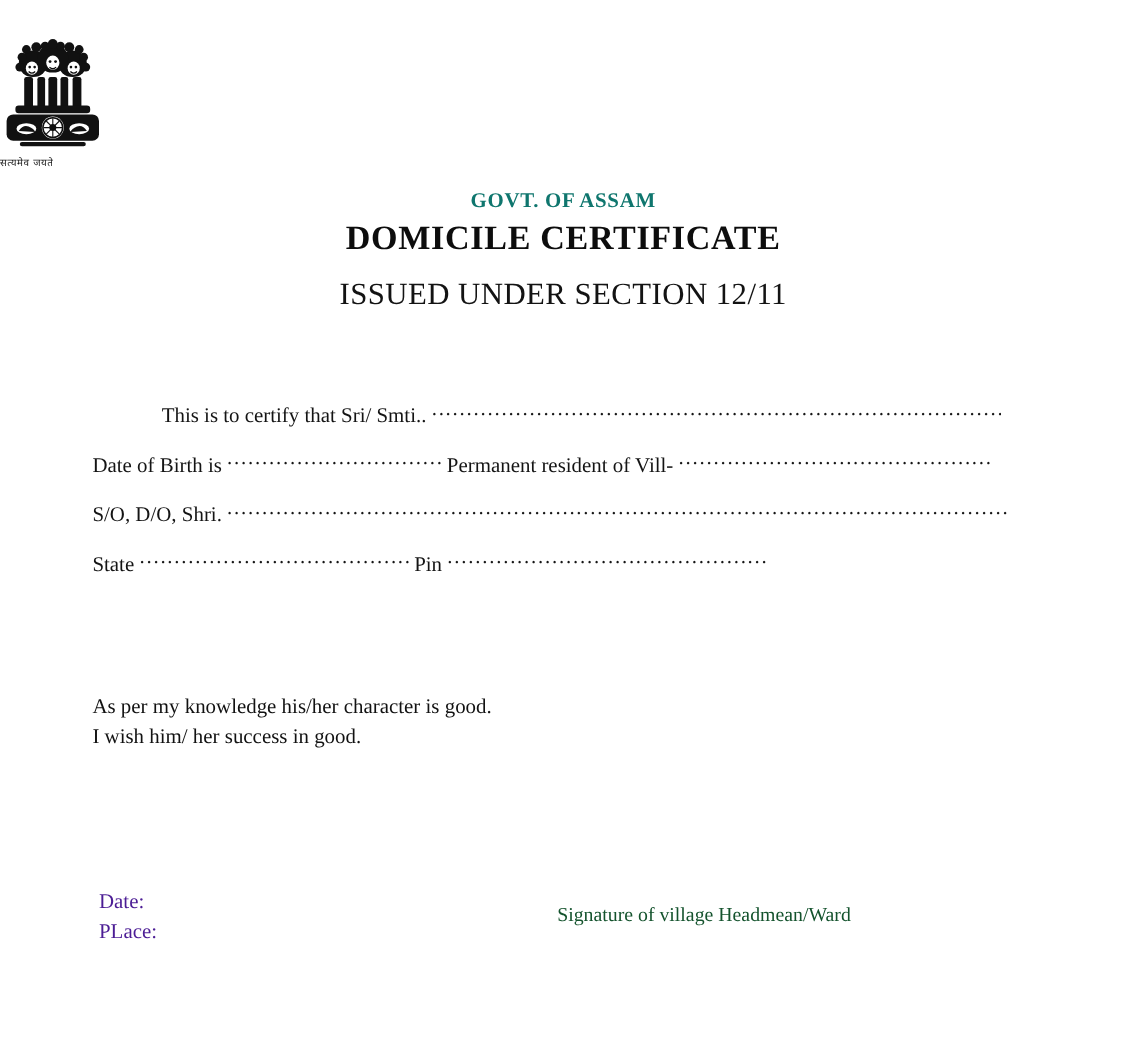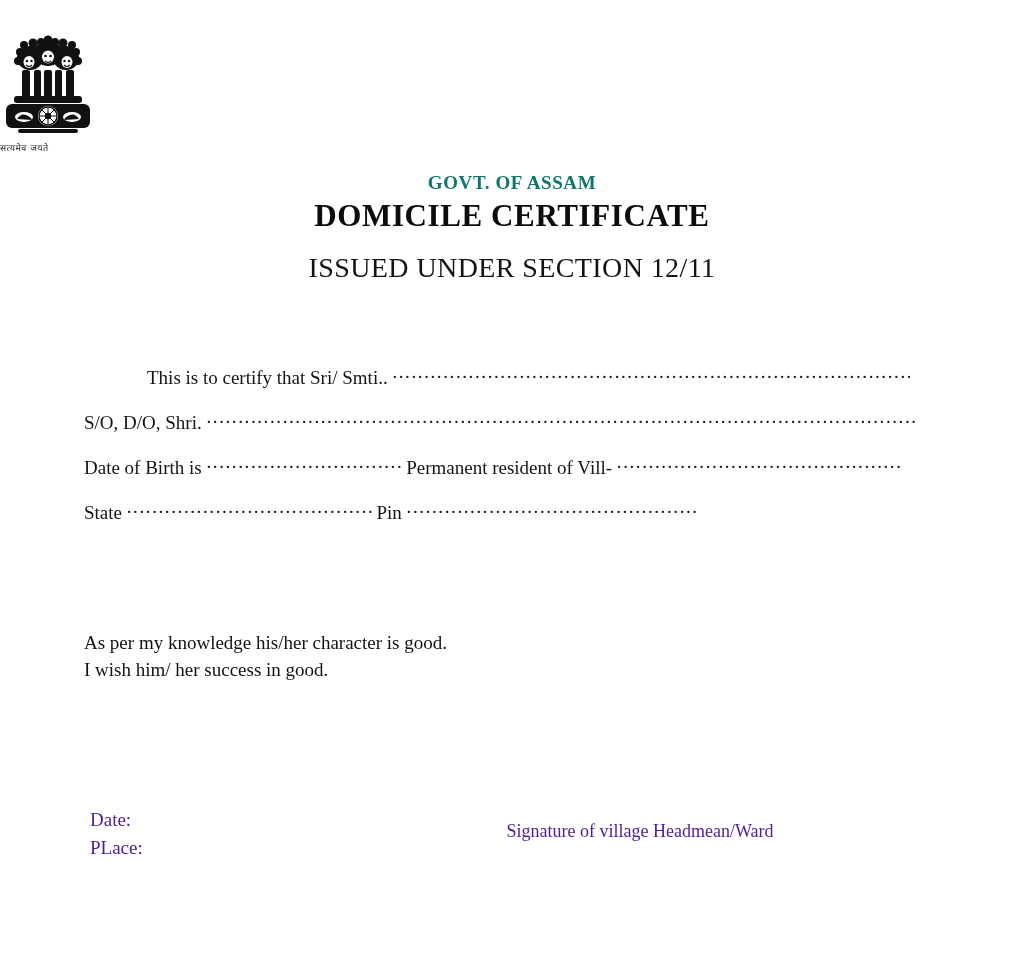--- a/index.html
+++ b/index.html
@@ -162,21 +162,21 @@
   .footer-left div { white-space: nowrap; }
 
   .footer-sign {
     position: absolute;
     left: 440px;
     width: 400px;
     top: 818px;
     text-align: center;
     font-size: 18px;
     line-height: 26px;
-    color: #4c1d95;
+    color: #14532d;
   }
   .footer-sign div { white-space: nowrap; }
 </style>
 </head>
 <body>
 
 <div class="page">
 
   <div class="emblem-block">
     <span class="emblem">
@@ -249,29 +249,29 @@
   <div class="title-sub">ISSUED UNDER SECTION 12/11</div>
 
   <div class="form-body">
 
     <div class="form-line indent-line">
       <span class="lbl">This is to certify that Sri/ Smti..</span>
       <span class="dots d1" title=""></span>
     </div>
 
     <div class="form-line">
-      <span class="lbl">S/O, D/O, Shri.</span>
-      <span class="dots d2" title=""></span>
-    </div>
-
-    <div class="form-line">
       <span class="lbl">Date of Birth is</span>
       <span class="dots d3a" title=""></span>
       <span class="gapword">Permanent resident of Vill-</span>
       <span class="dots d3b" title=""></span>
+    </div>
+
+    <div class="form-line">
+      <span class="lbl">S/O, D/O, Shri.</span>
+      <span class="dots d2" title=""></span>
     </div>
 
 
     <div class="form-line">
       <span class="lbl">State</span>
       <span class="dots d5a" title=""></span>
       <span class="gapword">Pin</span>
       <span class="dots d5b" title=""></span>
     </div>
 

